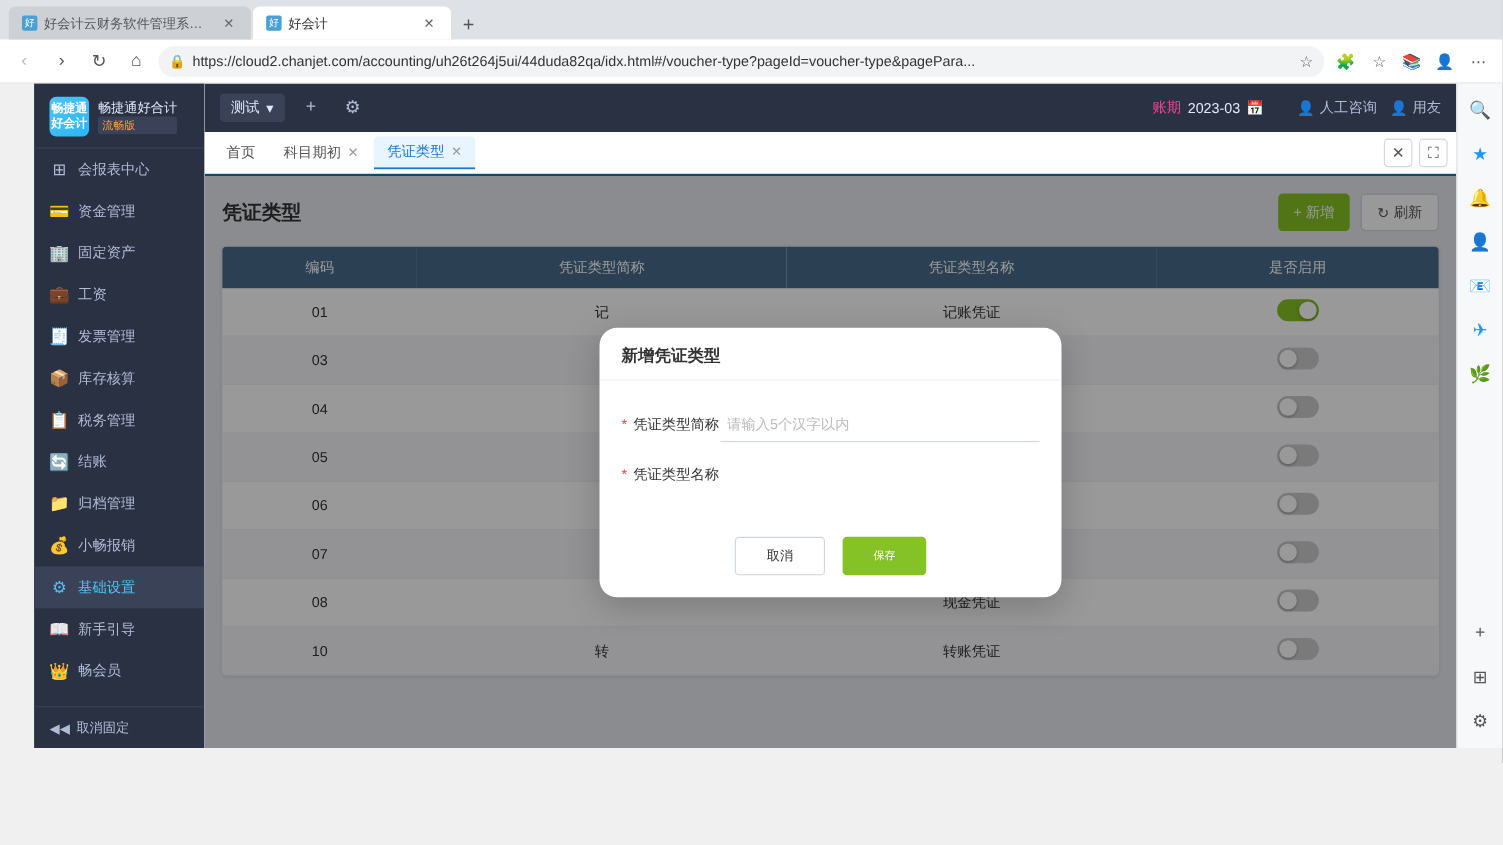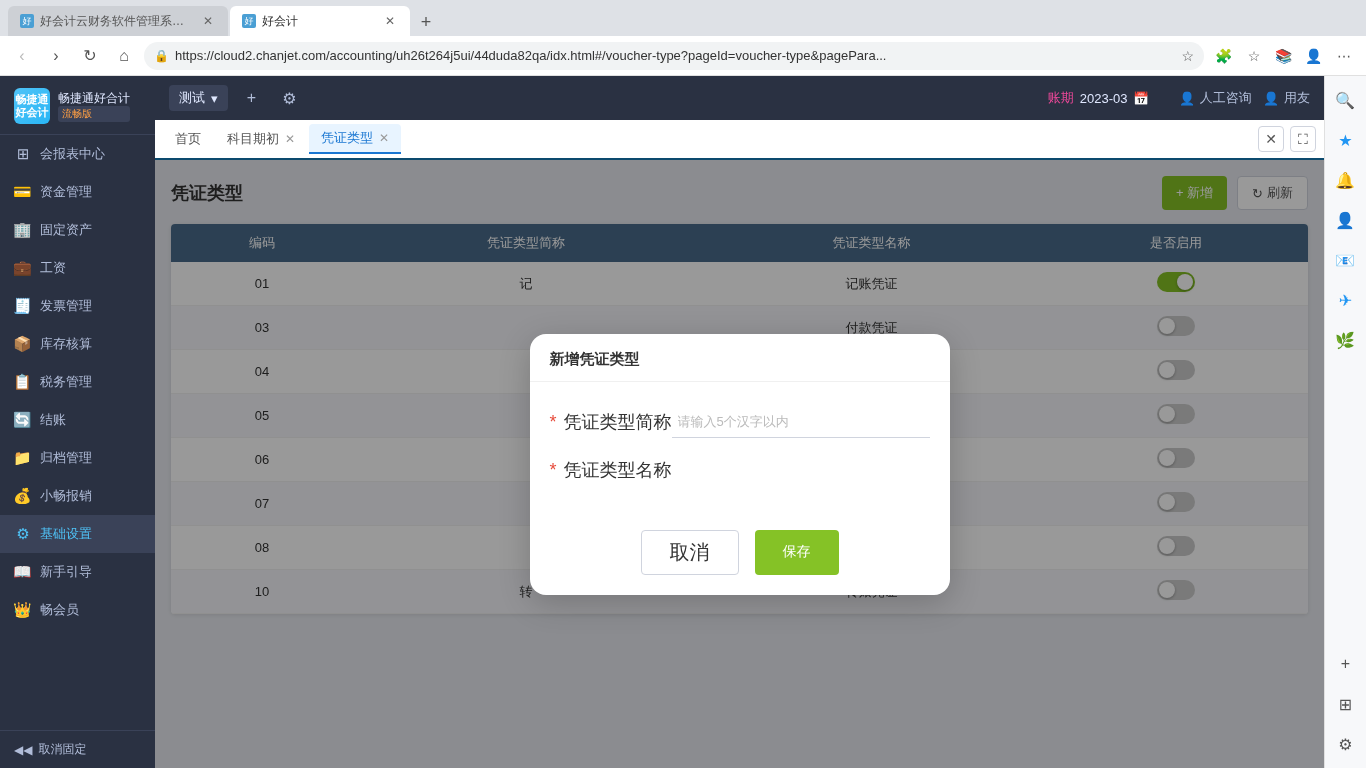--- a/index.html
+++ b/index.html
@@ -20,21 +20,21 @@
     .nav-btn { width: 28px; height: 28px; display: flex; align-items: center; justify-content: center; border-radius: 50%; cursor: pointer; color: #555; font-size: 16px; }
     .nav-btn.disabled { color: #bbb; cursor: default; }
     .address-bar { flex: 1; display: flex; align-items: center; height: 28px; background: #f1f3f4; border-radius: 14px; padding: 0 10px; gap: 6px; }
     .address-bar .lock-icon { color: #555; font-size: 12px; }
     .address-bar .url-text { flex: 1; font-size: 13px; color: #333; overflow: hidden; text-overflow: ellipsis; white-space: nowrap; }
     .address-bar .star-icon { color: #555; font-size: 14px; }
     .toolbar-actions { display: flex; gap: 2px; }
     .toolbar-action-btn { width: 28px; height: 28px; display: flex; align-items: center; justify-content: center; border-radius: 50%; cursor: pointer; color: #555; font-size: 14px; }
 
     
-    .app-container { display: flex; width: 1366px; height: 692px; }
+    .app-container { display: flex; width: 1366px; height: 604px; padding-left: 31px; }
 
     
     .sidebar { width: 155px; background: #2a3142; color: #fff; display: flex; flex-direction: column; flex-shrink: 0; overflow-y: auto; overflow-x: hidden; }
     .sidebar-logo { display: flex; align-items: center; gap: 8px; padding: 12px 14px 10px; border-bottom: 1px solid #3a4258; }
     .sidebar-logo .logo-box { width: 36px; height: 36px; background: linear-gradient(135deg, #4fc3f7, #29b6f6); border-radius: 6px; display: flex; align-items: center; justify-content: center; font-size: 11px; color: #fff; font-weight: bold; text-align: center; line-height: 1.2; flex-shrink: 0; }
     .sidebar-logo .logo-text { font-size: 12px; color: #e0e8ff; line-height: 1.4; }
     .sidebar-logo .logo-badge { font-size: 10px; color: #ff9f43; background: #3a4258; padding: 1px 4px; border-radius: 3px; }
 
     .sidebar-nav { flex: 1; }
     .sidebar-item { display: flex; align-items: center; gap: 8px; padding: 10px 14px; cursor: pointer; color: #b0bcd8; font-size: 13px; }
@@ -95,27 +95,27 @@
     .toggle-thumb { width: 16px; height: 16px; background: #fff; border-radius: 50%; position: absolute; top: 2px; transition: left 0.2s; box-shadow: 0 1px 3px rgba(0,0,0,0.3); }
     .toggle-track.on .toggle-thumb { left: 20px; }
     .toggle-track.off .toggle-thumb { left: 2px; }
 
     
     .modal-overlay { position: absolute; top: 0; left: 0; right: 0; bottom: 0; background: rgba(0,0,0,0.4); display: flex; align-items: center; justify-content: center; z-index: 100; }
     .modal { background: #fff; border-radius: 16px; width: 420px; box-shadow: 0 8px 32px rgba(0,0,0,0.2); overflow: hidden; }
     .modal-header { padding: 16px 20px 12px; border-bottom: 1px solid #f0f0f0; font-size: 15px; font-weight: 600; color: #333; }
     .modal-body { padding: 24px 20px 16px; }
     .form-row { display: flex; align-items: center; margin-bottom: 20px; }
-    .form-label { font-size: 18px; color: #333; min-width: 90px; flex-shrink: 0; }
+    .form-label { font-size: 13px; color: #333; min-width: 90px; flex-shrink: 0; }
     .form-label .required { color: #e74c3c; margin-right: 2px; }
     .form-input { flex: 1; height: 32px; border: none; border-bottom: 1px solid #d0d4de; outline: none; font-size: 13px; padding: 0 6px; color: #333; background: transparent; }
     .form-input::placeholder { color: #bbb; }
     .modal-footer { display: flex; justify-content: center; gap: 16px; padding: 12px 20px 20px; }
-    .btn-cancel { padding: 8px 28px; border: 1px solid #d0d4de; background: #fff; border-radius: 4px; font-size: 20px; color: #333; cursor: pointer; }
-    .btn-save { padding: 8px 28px; background: #85c226; border: none; border-radius: 4px; font-size: 14px; color: #fff; cursor: pointer; }
+    .btn-cancel { padding: 8px 28px; border: 1px solid #d0d4de; background: #fff; border-radius: 4px; font-size: 12px; color: #333; cursor: pointer; }
+    .btn-save { padding: 8px 28px; background: #85c226; border: none; border-radius: 4px; font-size: 10px; color: #fff; cursor: pointer; }
   </style>
 </head>
 <body>
 
 <div class="browser-chrome">
 
   <div class="browser-tabs">
     <div class="browser-tab inactive">
       <div class="tab-favicon">好</div>
       <span class="tab-title">好会计云财务软件管理系统_会计</span>

